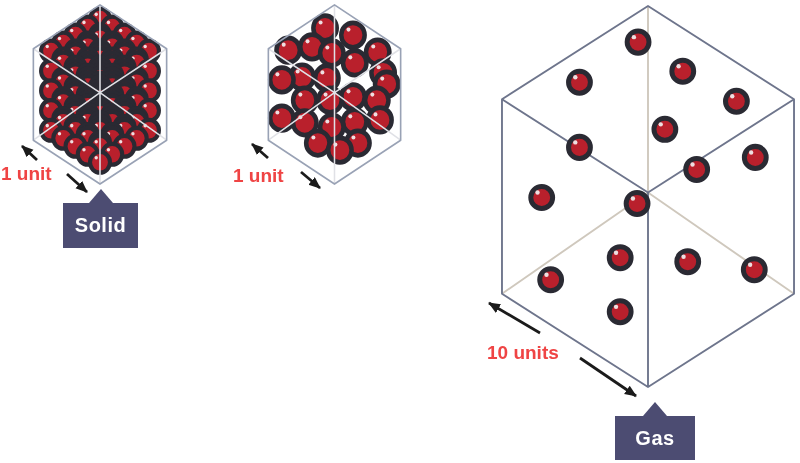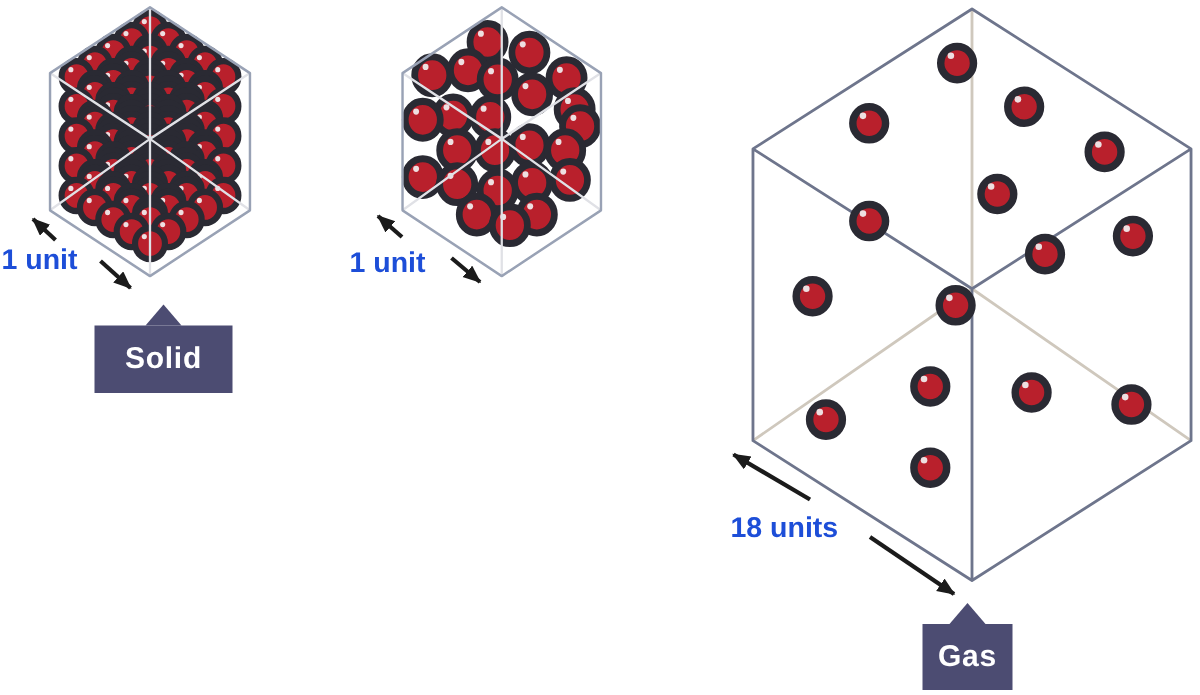--- a/index.html
+++ b/index.html
@@ -19,21 +19,21 @@
     display:flex;align-items:center;justify-content:center;
     font-weight:bold;font-size:20px;letter-spacing:0.5px;
   }
   .badge::before{
     content:"";position:absolute;top:-14px;left:50%;transform:translateX(-50%);
     width:0;height:0;
     border-left:12px solid transparent;border-right:12px solid transparent;
     border-bottom:14px solid #4c4c72;
   }
   .unit-label{
-    position:absolute;font-weight:bold;font-size:19px;color:#1d4ed8;white-space:nowrap;
+    position:absolute;font-weight:bold;font-size:19px;color:#ef4444;white-space:nowrap;
   }
   .arrows line{stroke:#1b1b1b;stroke-width:2.8;}
   #arrowhead path{fill:#1b1b1b;}
 </style>
 </head>
 <body>
 
 <div class="stage">
 
   <svg style="left:32px;top:3px;width:136px;height:182px" viewBox="0 0 300 386" preserveAspectRatio="none">
@@ -402,22 +402,22 @@
       <line x1="67" y1="174" x2="87" y2="192" marker-end="url(#arrowhead)"></line>
       <line x1="268" y1="158" x2="252" y2="144" marker-end="url(#arrowhead)"></line>
       <line x1="301" y1="172" x2="320" y2="188" marker-end="url(#arrowhead)"></line>
       <line x1="540" y1="333" x2="489" y2="303" marker-end="url(#arrowhead)"></line>
       <line x1="580" y1="358" x2="636" y2="396" marker-end="url(#arrowhead)"></line>
     </g>
   </svg>
 
   <div class="unit-label" style="left:1px;top:163px">1 unit</div>
   <div class="unit-label" style="left:233px;top:165px">1 unit</div>
-  <div class="unit-label" style="left:487px;top:342px">18 units</div>
-
-  <div class="badge" style="left:63px;top:217px;width:92px;height:45px">
+  <div class="unit-label" style="left:487px;top:342px">10 units</div>
+
+  <div class="badge" style="left:63px;top:203px;width:75px;height:45px">
     <span>Solid</span>
   </div>
-  <div class="badge" style="left:615px;top:416px;width:60px;height:44px">
+  <div class="badge" style="left:615px;top:416px;width:80px;height:44px">
     <span>Gas</span>
   </div>
 
 </div>
 
 </body></html>

